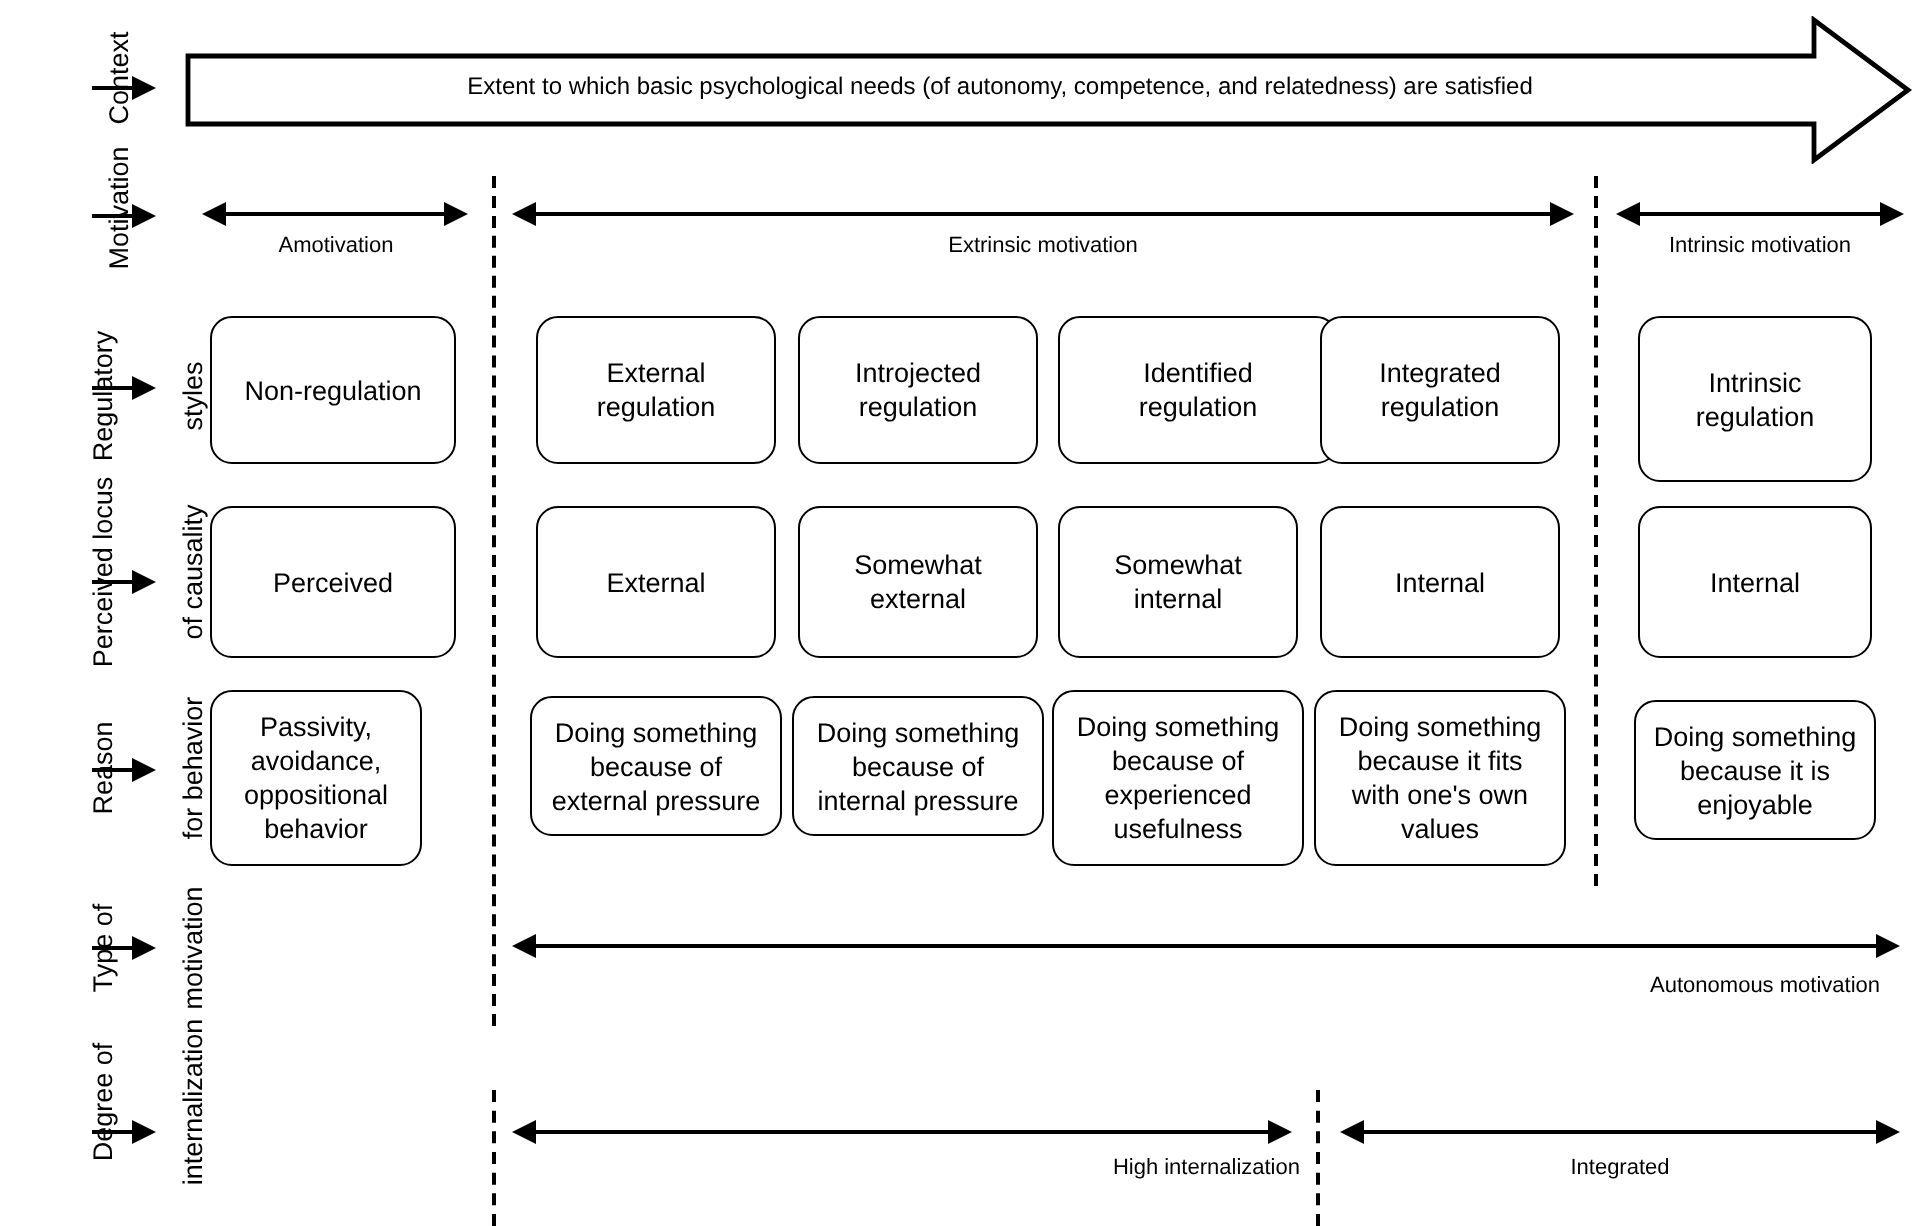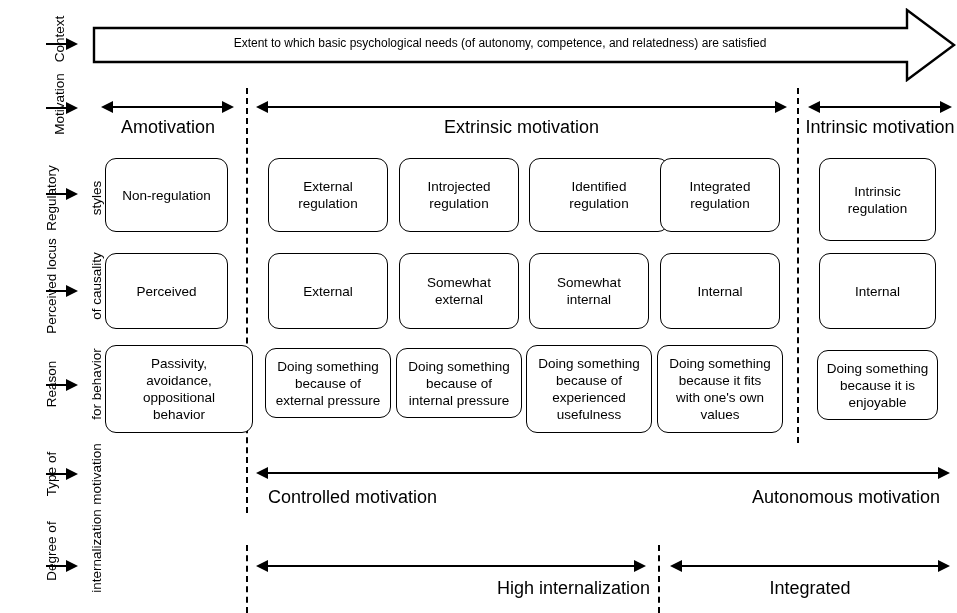--- a/index.html
+++ b/index.html
@@ -87,21 +87,21 @@
     position: absolute;
     right: -2px;
     top: -5px;
     width: 0; height: 0;
     border-top: 6px solid transparent;
     border-bottom: 6px solid transparent;
     border-left: 12px solid #000;
   }
   .span-caption {
     position: absolute;
-    font-size: 18px;
+    font-size: 11px;
     text-align: center;
     white-space: nowrap;
   }
 
   
   .cell-box {
     position: absolute;
     border: 1.6px solid #000;
     border-radius: 11px;
     background: #fff;
@@ -221,21 +221,21 @@
     <span>Somewhat
 internal</span>
   </div>
   <div class="cell-box" style="left:660px; top:253px; width:120px; height:76px;">
     <span>Internal</span>
   </div>
   <div class="cell-box" style="left:819px; top:253px; width:117px; height:76px;">
     <span>Internal</span>
   </div>
 
-  <div class="cell-box" style="left:105px; top:345px; width:148px; height:88px;">
+  <div class="cell-box" style="left:105px; top:345px; width:106px; height:88px;">
     <span>Passivity,
 avoidance,
 oppositional
 behavior</span>
   </div>
   <div class="cell-box" style="left:265px; top:348px; width:126px; height:70px;">
     <span>Doing something
 because of
 external pressure</span>
   </div>
@@ -256,21 +256,20 @@
 with one's own
 values</span>
   </div>
   <div class="cell-box" style="left:817px; top:350px; width:121px; height:70px;">
     <span>Doing something
 because it is
 enjoyable</span>
   </div>
 
   <div class="span-arrow" style="left:258px; top:472px; width:690px;"></div>
-  <div class="span-caption" style="left:268px; top:487px; width:230px; text-align:left;">Controlled motivation</div>
   <div class="span-caption" style="left:710px; top:487px; width:230px; text-align:right;">Autonomous motivation</div>
 
   <div class="span-arrow" style="left:258px; top:565px; width:386px;"></div>
   <div class="span-caption" style="left:266px; top:589px; width:200px; text-align:left;margin-top:43px;">Low internalization</div>
   <div class="span-caption" style="left:450px; top:578px; width:200px; text-align:right;">High internalization</div>
 
   <div class="span-arrow" style="left:672px; top:565px; width:276px;"></div>
   <div class="span-caption" style="left:672px; top:578px; width:276px;">Integrated</div>
 
 </div>

